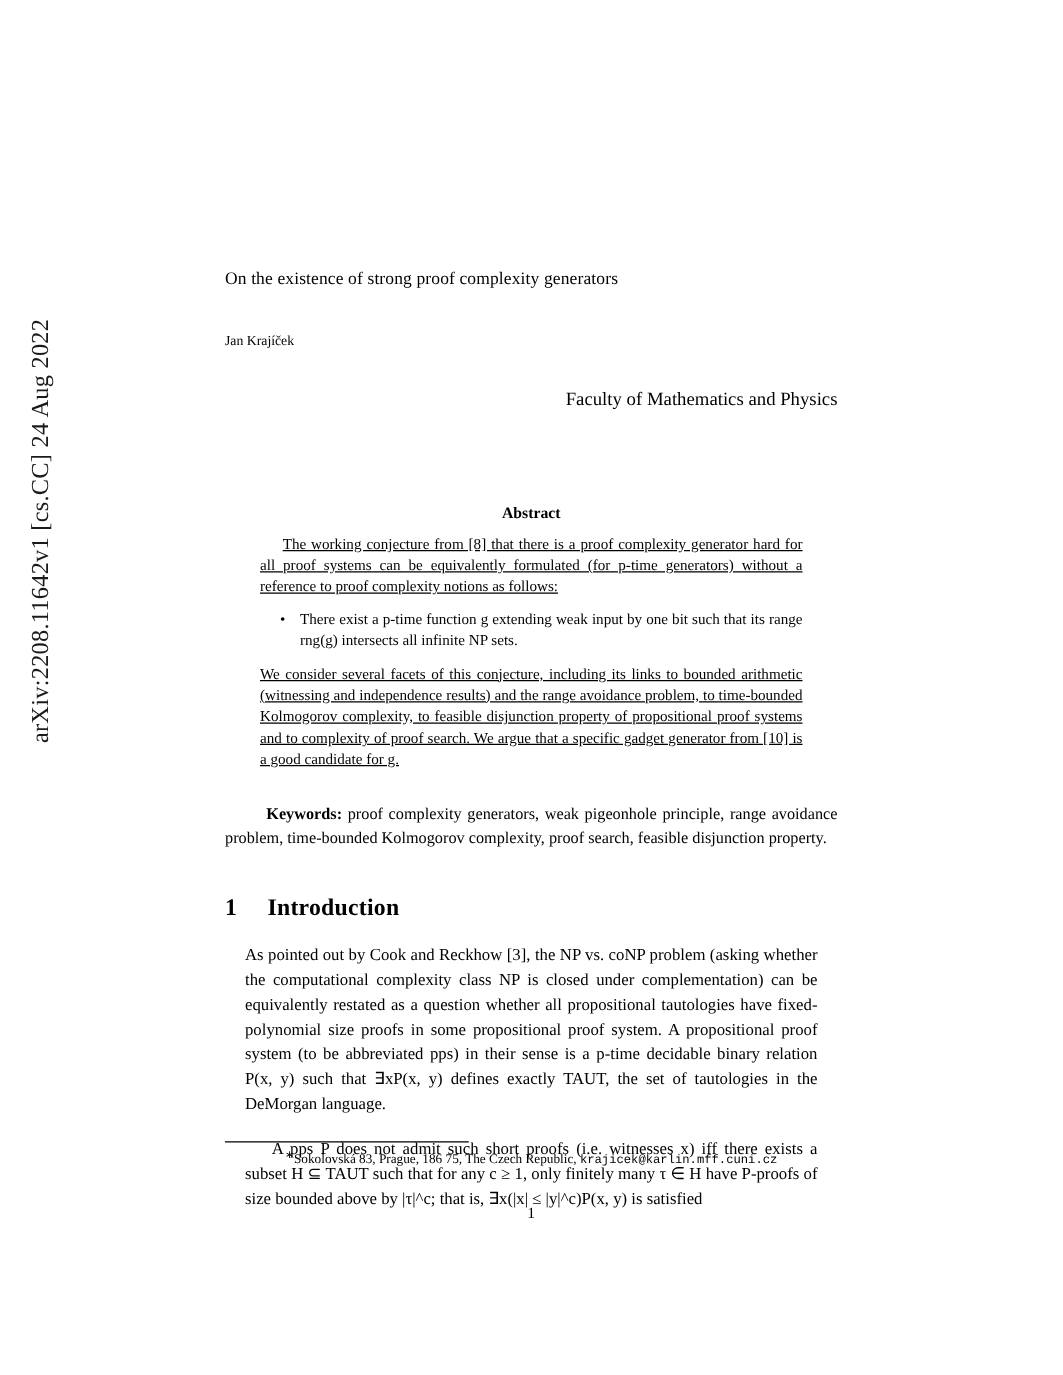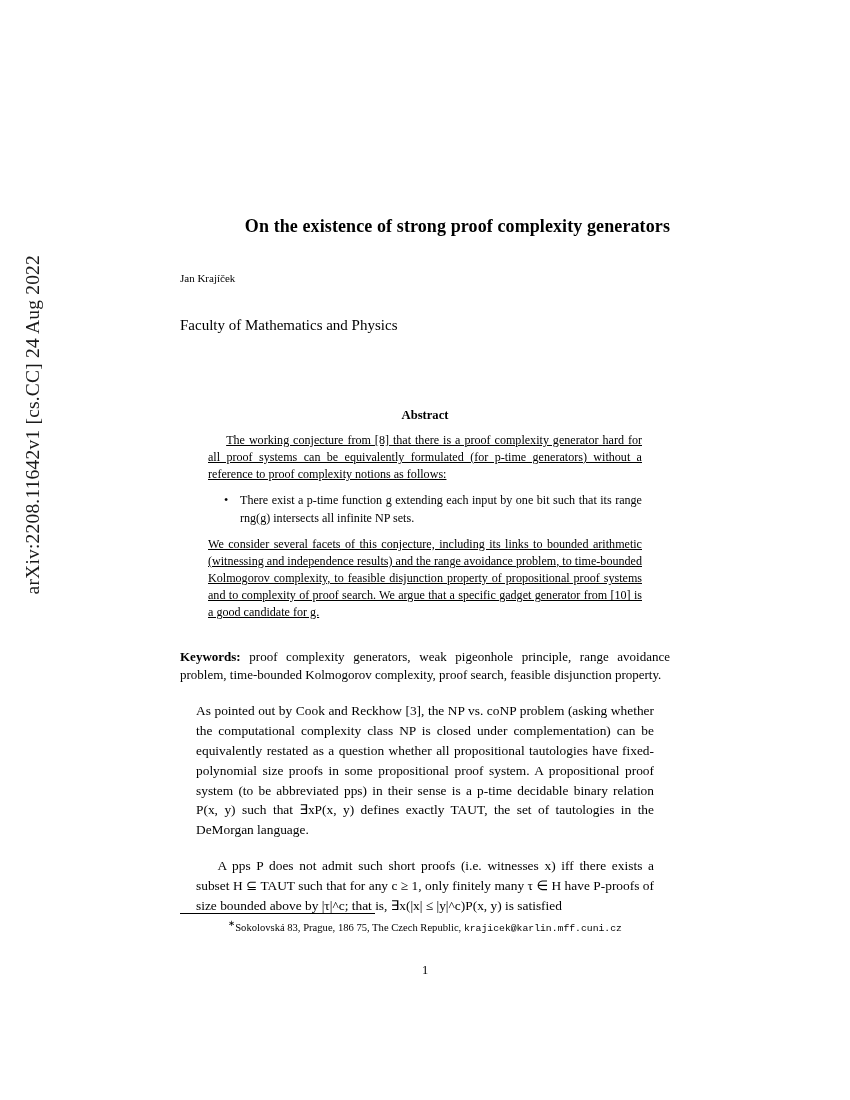--- a/index.html
+++ b/index.html
@@ -33,34 +33,34 @@
     white-space: nowrap;
     color: #1a1a1a;
   }
   .content {
     position: absolute;
     left: 180px;
     top: 215px;
     width: 490px;
   }
   h1.title {
-    font-size: 18px;
-    font-weight: bold;
-    text-align: right;
+    font-size: 14px;
+    font-weight: normal;
+    text-align: left;
     line-height: 1.28;
     margin: 0 0 0 0;
     letter-spacing: 0.1px;
   }
   .author {
     text-align: left;
     font-size: 11px;
     margin-top: 34px;
   }
   .affil {
-    text-align: left;
+    text-align: right;
     font-size: 15px;
     margin-top: 32px;
     line-height: 1.32;
   }
   .abstract-head {
     text-align: center;
     font-size: 12.6px;
     font-weight: bold;
     margin-top: 72px;
   }
@@ -97,20 +97,21 @@
     top: 0;
   }
   .keywords {
     font-size: 13px;
     line-height: 1.45;
     text-align: justify;
     margin-top: 26px;
   }
   .keywords .kw-label {
     font-weight: bold;
+    margin-left: 33px;
   }
   h2.section {
     font-size: 19px;
     font-weight: bold;
     margin: 36px 0 0 0;
     letter-spacing: 0.2px;
   }
   h2.section .secnum {
     display: inline-block;
     width: 34px;
@@ -175,30 +176,33 @@
 
     <div class="affil">
       <div>Faculty of Mathematics and Physics</div>
     </div>
 
     <div class="abstract-head">Abstract</div>
 
     <div class="abs-body">
       <p>The working conjecture from [8] that there is a proof complexity generator hard for all proof systems can be equivalently formulated (for p-time generators) without a reference to proof complexity notions as follows:</p>
       <ul class="bullets">
-        <li>There exist a p-time function g extending each input by one bit such that its range rng(g) intersects all infinite NP sets.</li>
+        <li>There exist a p-time function g extending weak input by one bit such that its range rng(g) intersects all infinite NP sets.</li>
       </ul>
       <p class="noindent">We consider several facets of this conjecture, including its links to bounded arithmetic (witnessing and independence results) and the range avoidance problem, to time-bounded Kolmogorov complexity, to feasible disjunction property of propositional proof systems and to complexity of proof search. We argue that a specific gadget generator from [10] is a good candidate for g.</p>
     </div>
 
     <div class="keywords">
       <span class="kw-label">Keywords:</span>
       <span>proof complexity generators, weak pigeonhole principle, range avoidance problem, time-bounded Kolmogorov complexity, proof search, feasible disjunction property.</span>
     </div>
 
+    <h2 class="section">
+      <span class="secnum">1</span><span>Introduction</span>
+    </h2>
 
     <div class="body-text">
       <p class="first">As pointed out by Cook and Reckhow [3], the NP vs. coNP problem (asking whether the computational complexity class NP is closed under complementation) can be equivalently restated as a question whether all propositional tautologies have fixed-polynomial size proofs in some propositional proof system. A propositional proof system (to be abbreviated pps) in their sense is a p-time decidable binary relation P(x, y) such that ∃xP(x, y) defines exactly TAUT, the set of tautologies in the DeMorgan language.</p>
       <p>A pps P does not admit such short proofs (i.e. witnesses x) iff there exists a subset H ⊆ TAUT such that for any c ≥ 1, only finitely many τ ∈ H have P-proofs of size bounded above by |τ|^c; that is, ∃x(|x| ≤ |y|^c)P(x, y) is satisfied</p>
     </div>
 
   </div>
 
   <div class="fnrule"></div>
 

